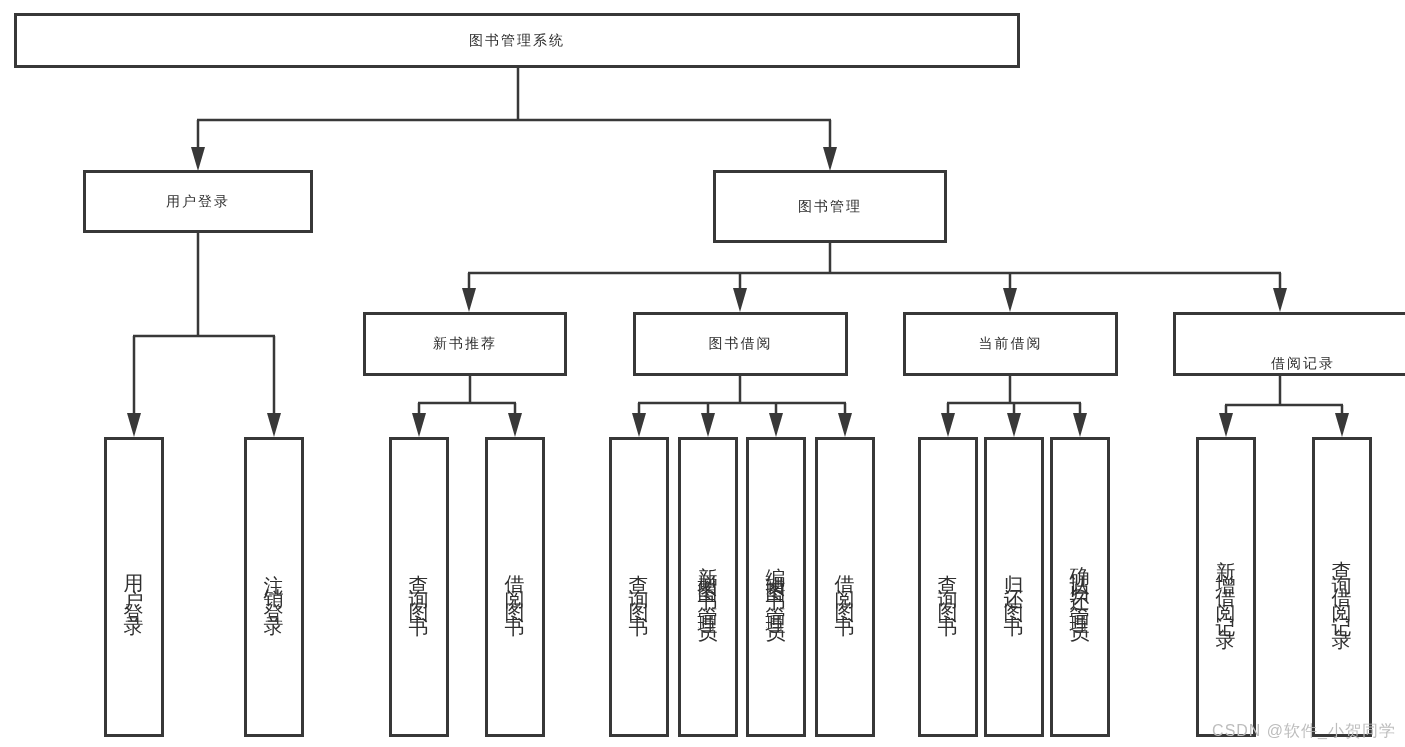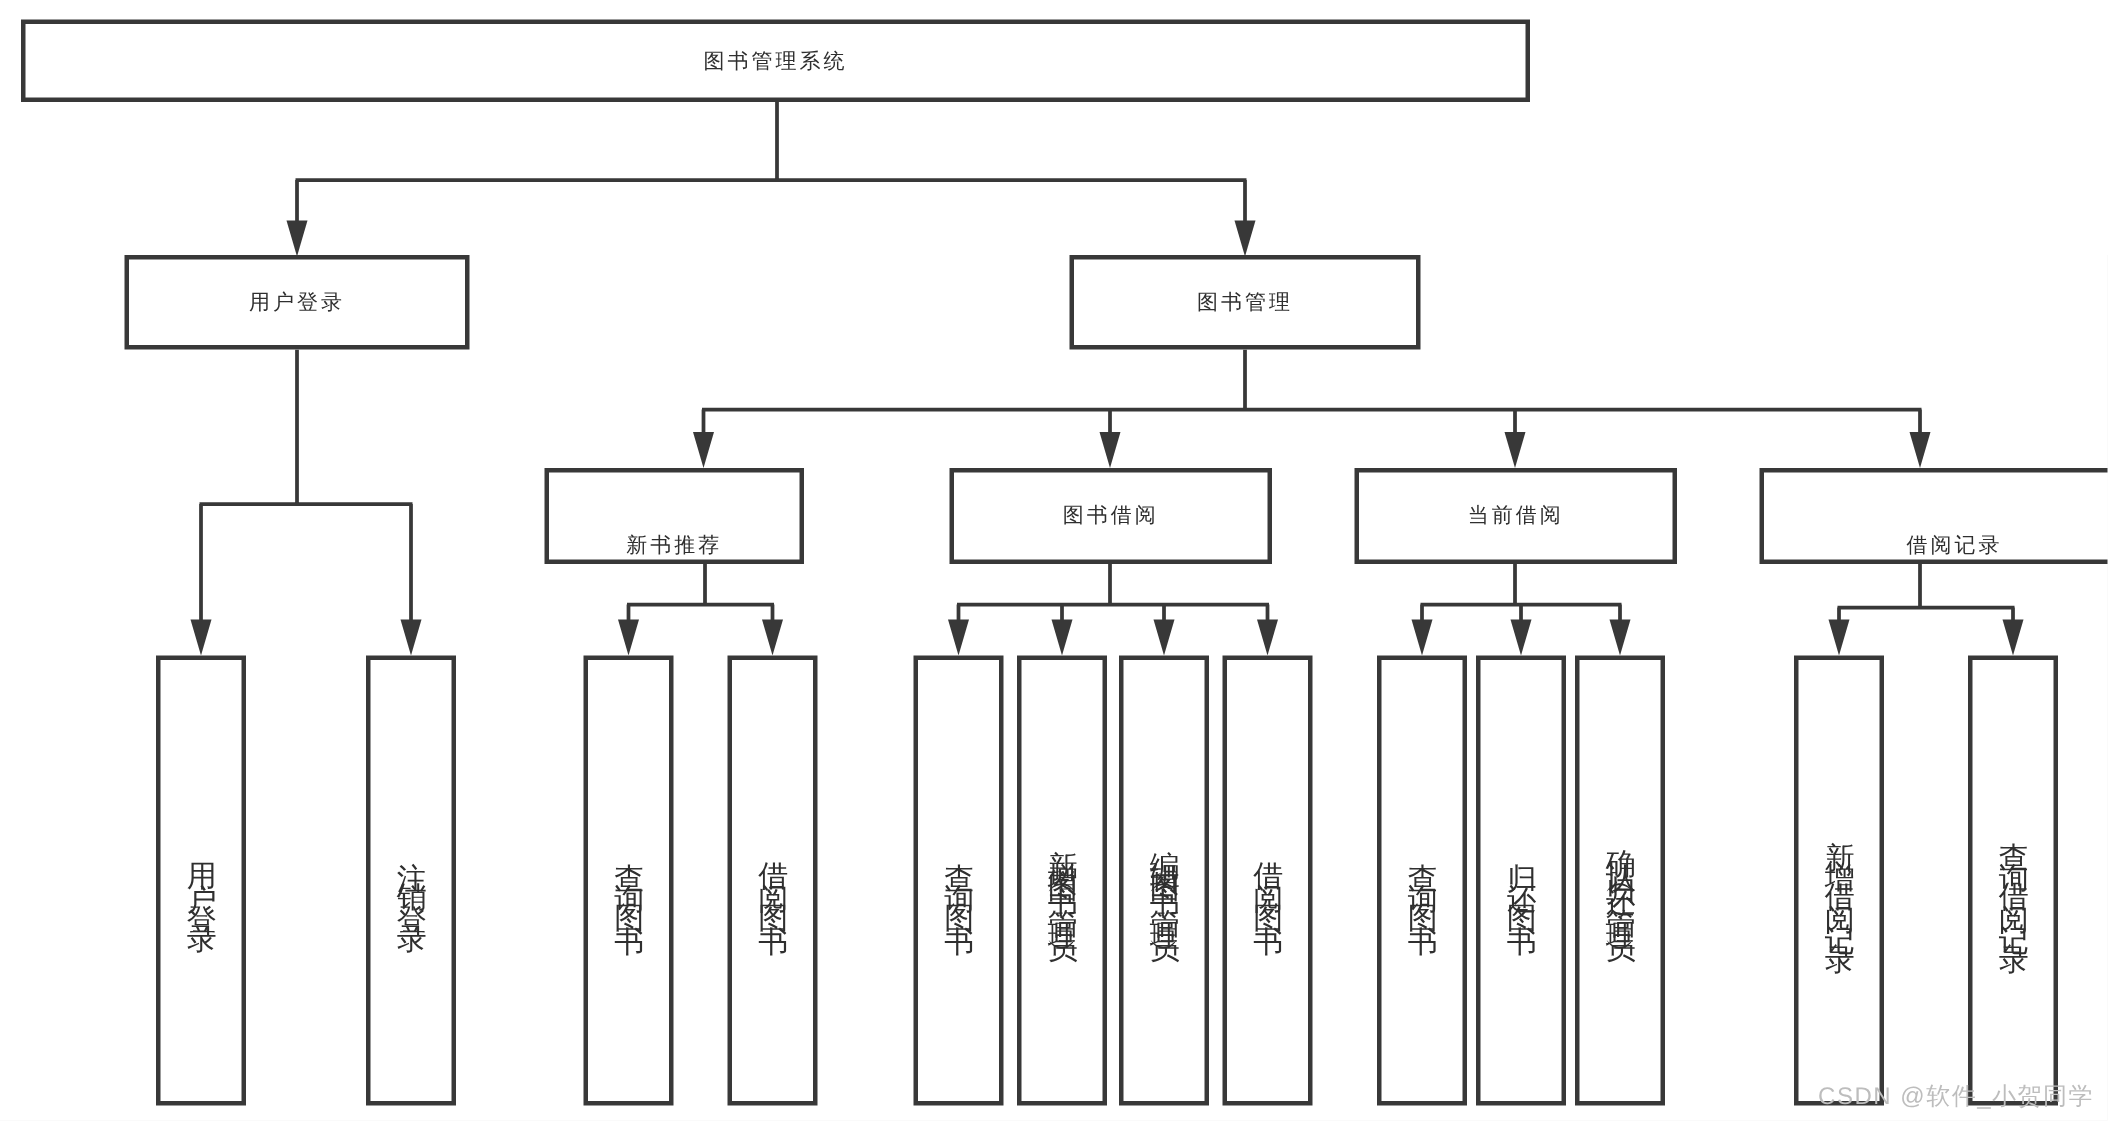--- a/index.html
+++ b/index.html
@@ -97,25 +97,25 @@
     <polygon points="1335,413 1349,413 1342,437"></polygon>
   </svg>
 
   <div class="hbox" style="left:14px;top:13px;width:1006px;height:55px;">
     <span>图书管理系统</span>
   </div>
 
   <div class="hbox" style="left:83px;top:170px;width:230px;height:63px;">
     <span>用户登录</span>
   </div>
-  <div class="hbox" style="left:713px;top:170px;width:234px;height:63px;">
+  <div class="hbox" style="left:713px;top:170px;width:234px;height:73px;">
     <span>图书管理</span>
   </div>
 
-  <div class="hbox" style="left:363px;top:312px;width:173px;height:64px;align-items:flex-end;">
+  <div class="hbox" style="left:363px;top:312px;width:204px;height:64px;">
     <span>新书推荐</span>
   </div>
   <div class="hbox" style="left:903px;top:312px;width:215px;height:64px;">
     <span>当前借阅</span>
   </div>
   <div class="hbox" style="left:633px;top:312px;width:215px;height:64px;">
     <span>图书借阅</span>
   </div>
   <div class="hbox" style="left:1173px;top:312px;width:260px;height:64px;align-items:flex-end;">
     <span>借阅记录</span>

